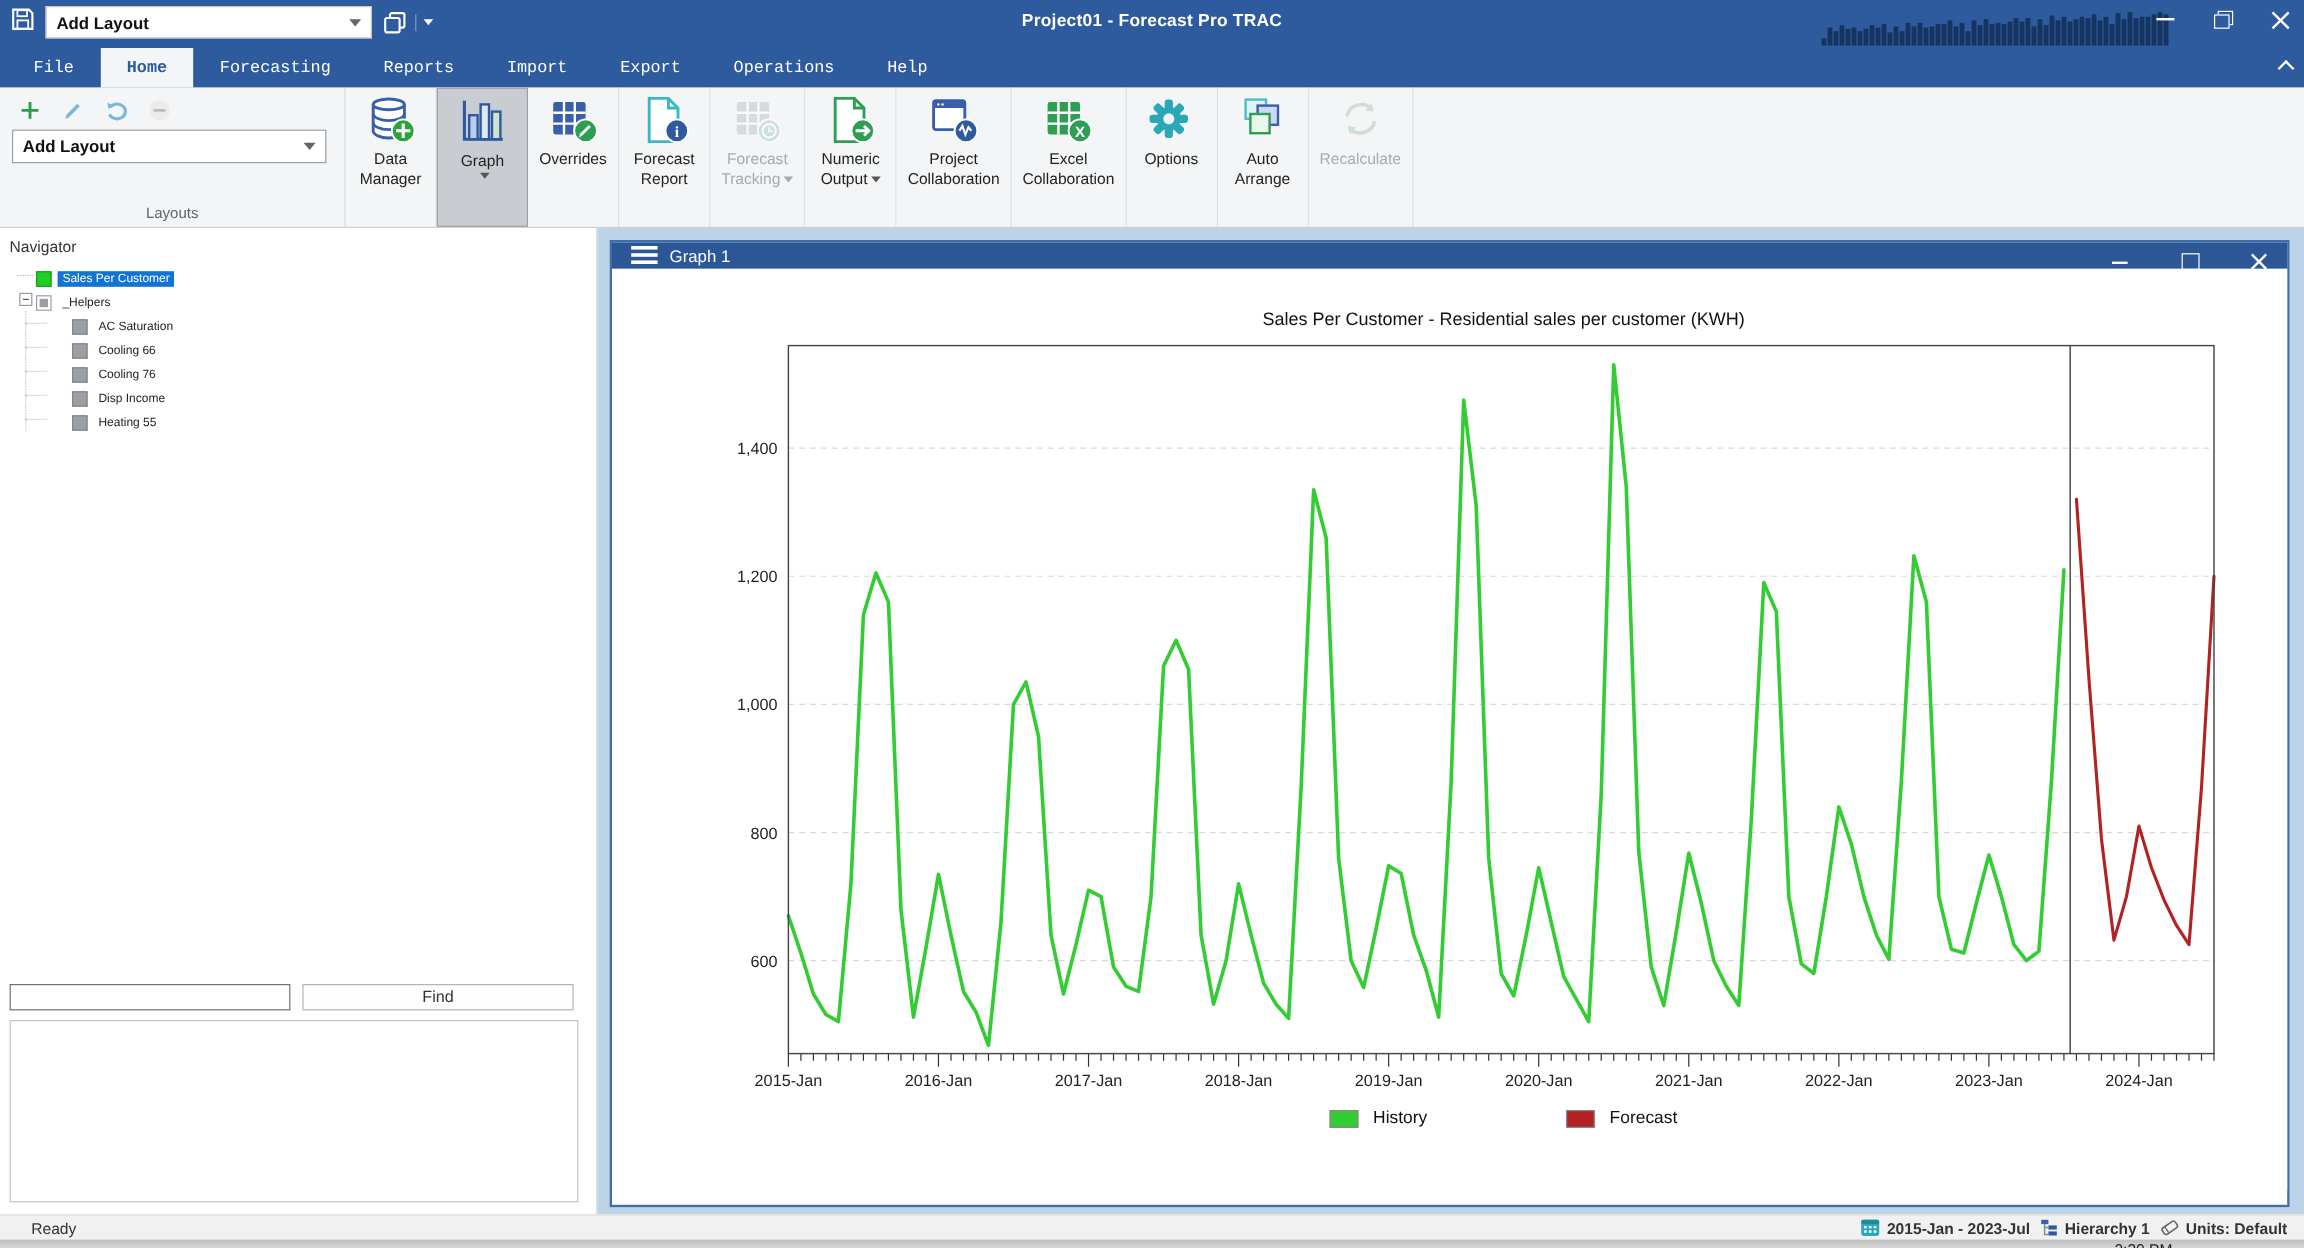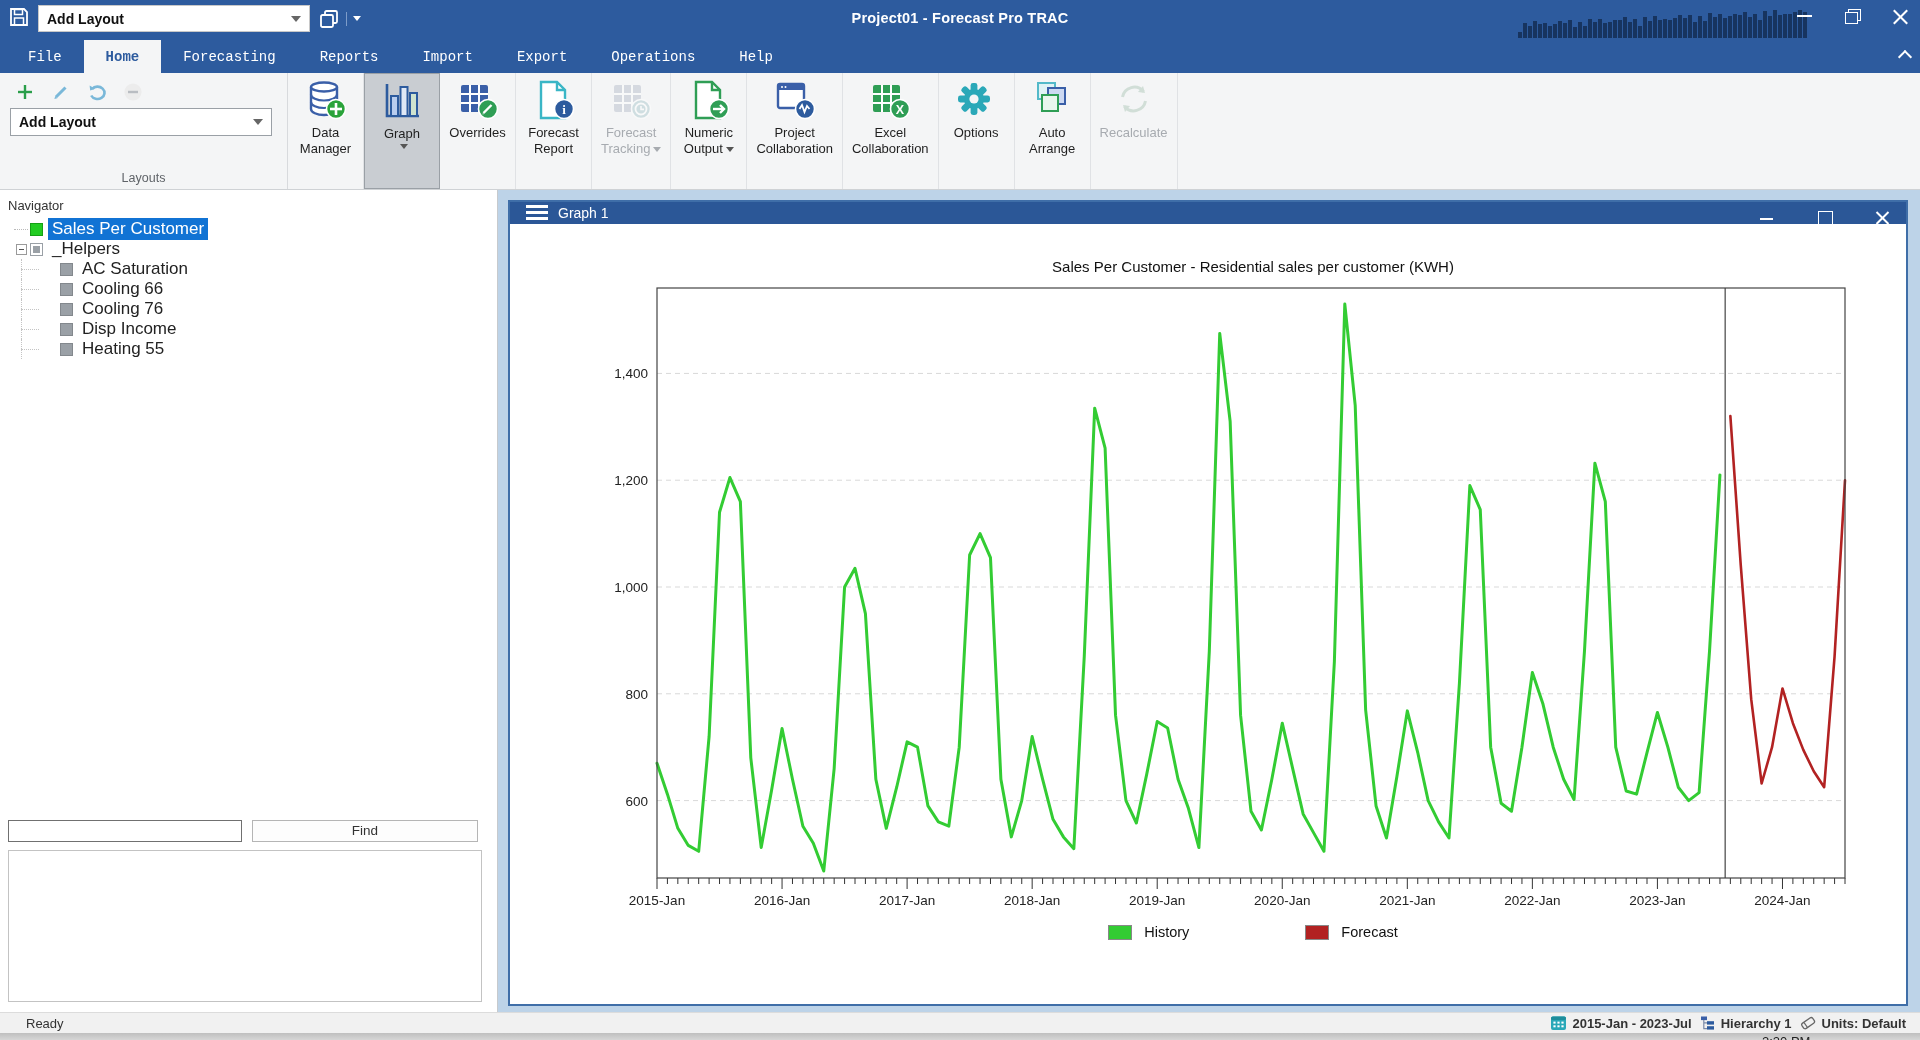--- a/index.html
+++ b/index.html
@@ -50,21 +50,21 @@
   .rbtn.disabled svg { opacity:.4; filter:grayscale(60%); }
   .chev { display:inline-block; width:0; height:0; border-left:4px solid transparent; border-right:4px solid transparent; border-top:5px solid #555; vertical-align:middle; margin-left:3px; }
   .rbtn.disabled .chev { border-top-color:#a7abb0; }
   .chev-below { margin-top:2px; }
 
   
   .main { position:absolute; left:0; top:190px; width:1920px; height:822px; display:flex; }
   .navigator { width:498px; background:#fff; position:relative; border-right:1px solid #c7cacd; }
   .nav-title { font-size:13px; color:#333; padding:8px 0 6px 8px; }
   .tree { padding-left:14px; }
-  .tree-row { display:flex; align-items:center; height:20px; font-size:17px; color:#222; position:relative; }
+  .tree-row { display:flex; align-items:flex-end; height:20px; font-size:10px; color:#222; position:relative; }
   .tree-row .lbl { padding:1px 4px; white-space:nowrap; }
   .tree-row.selected .lbl { background:#1173d4; color:#fff; }
   .tw { width:16px; height:20px; position:relative; flex:0 0 16px; }
   .dot-h::after { content:""; position:absolute; left:0; top:10px; width:14px; border-top:1px dotted #b9b9b9; }
   .expander { position:absolute; left:2px; top:5px; width:11px; height:11px; border:1px solid #9a9a9a; background:#fff; }
   .expander::after { content:""; position:absolute; left:2px; top:4px; width:5px; height:1px; background:#555; }
   .sq { width:13px; height:13px; flex:0 0 13px; margin-right:5px; }
   .sq.green { background:#22cc22; border:1px solid #15a015; }
   .sq.gray { background:#9aa0a6; border:1px solid #83888d; }
   .sq.outline { background:#fff; border:1px solid #9aa0a6; position:relative; }

